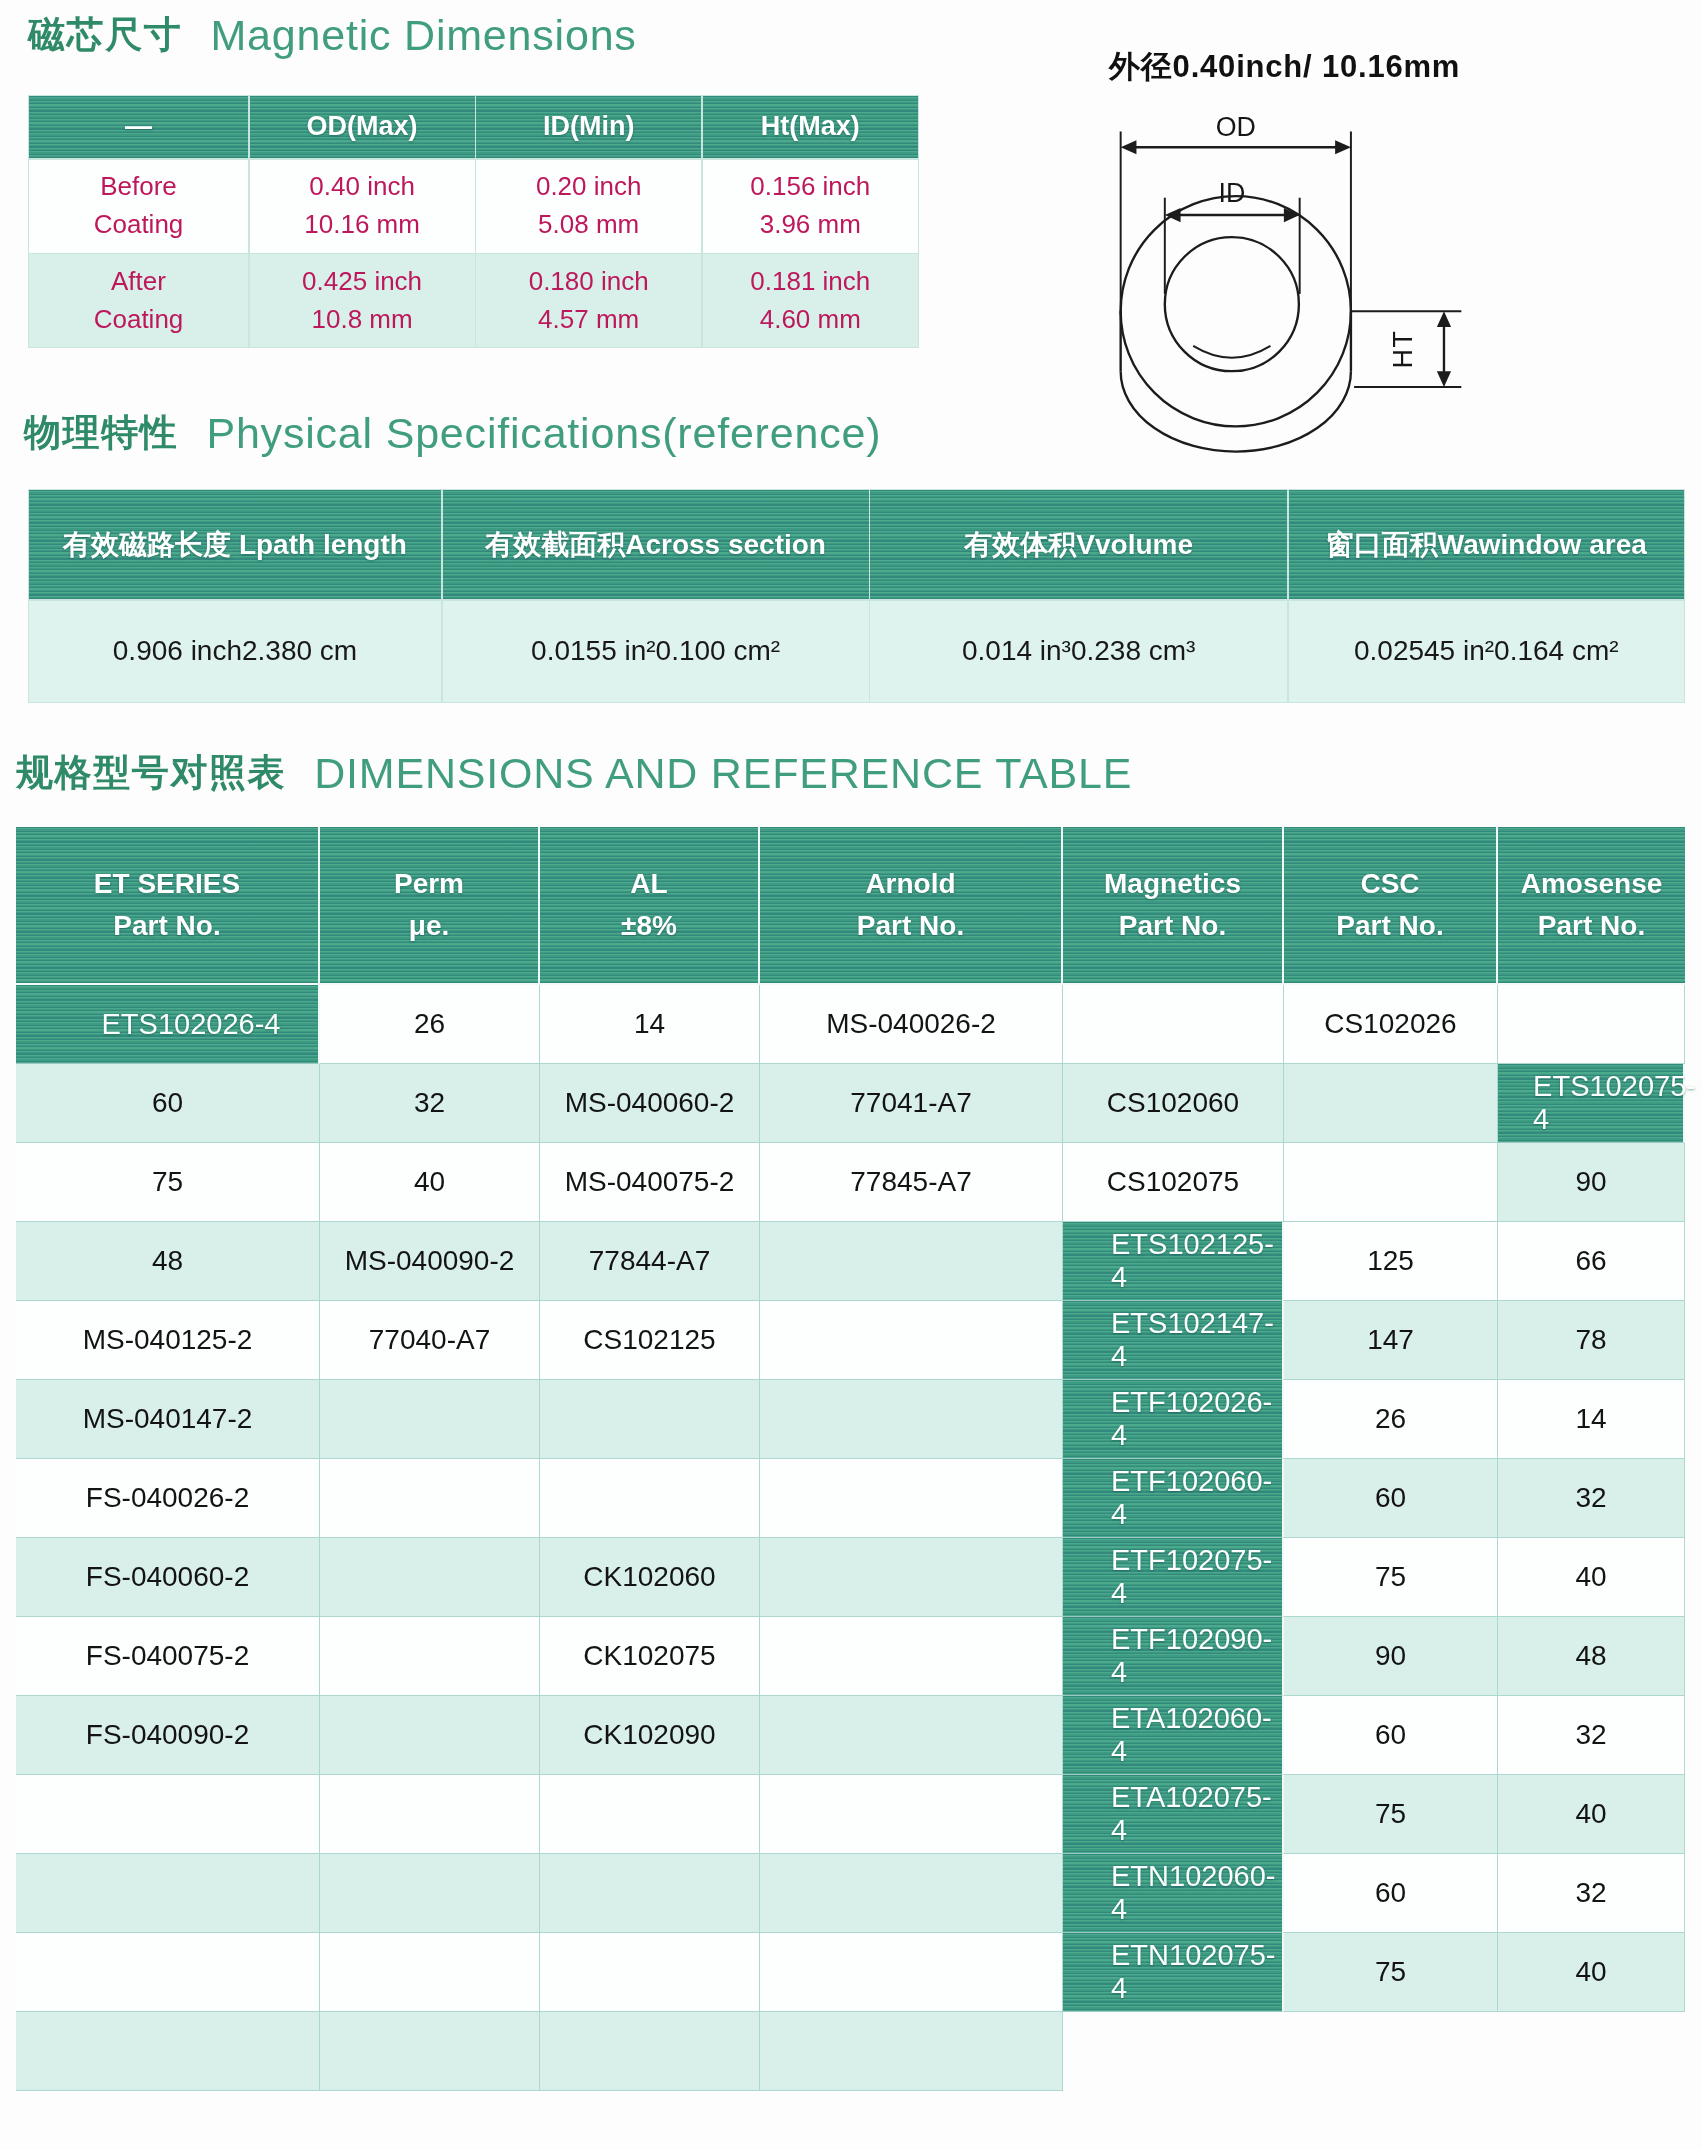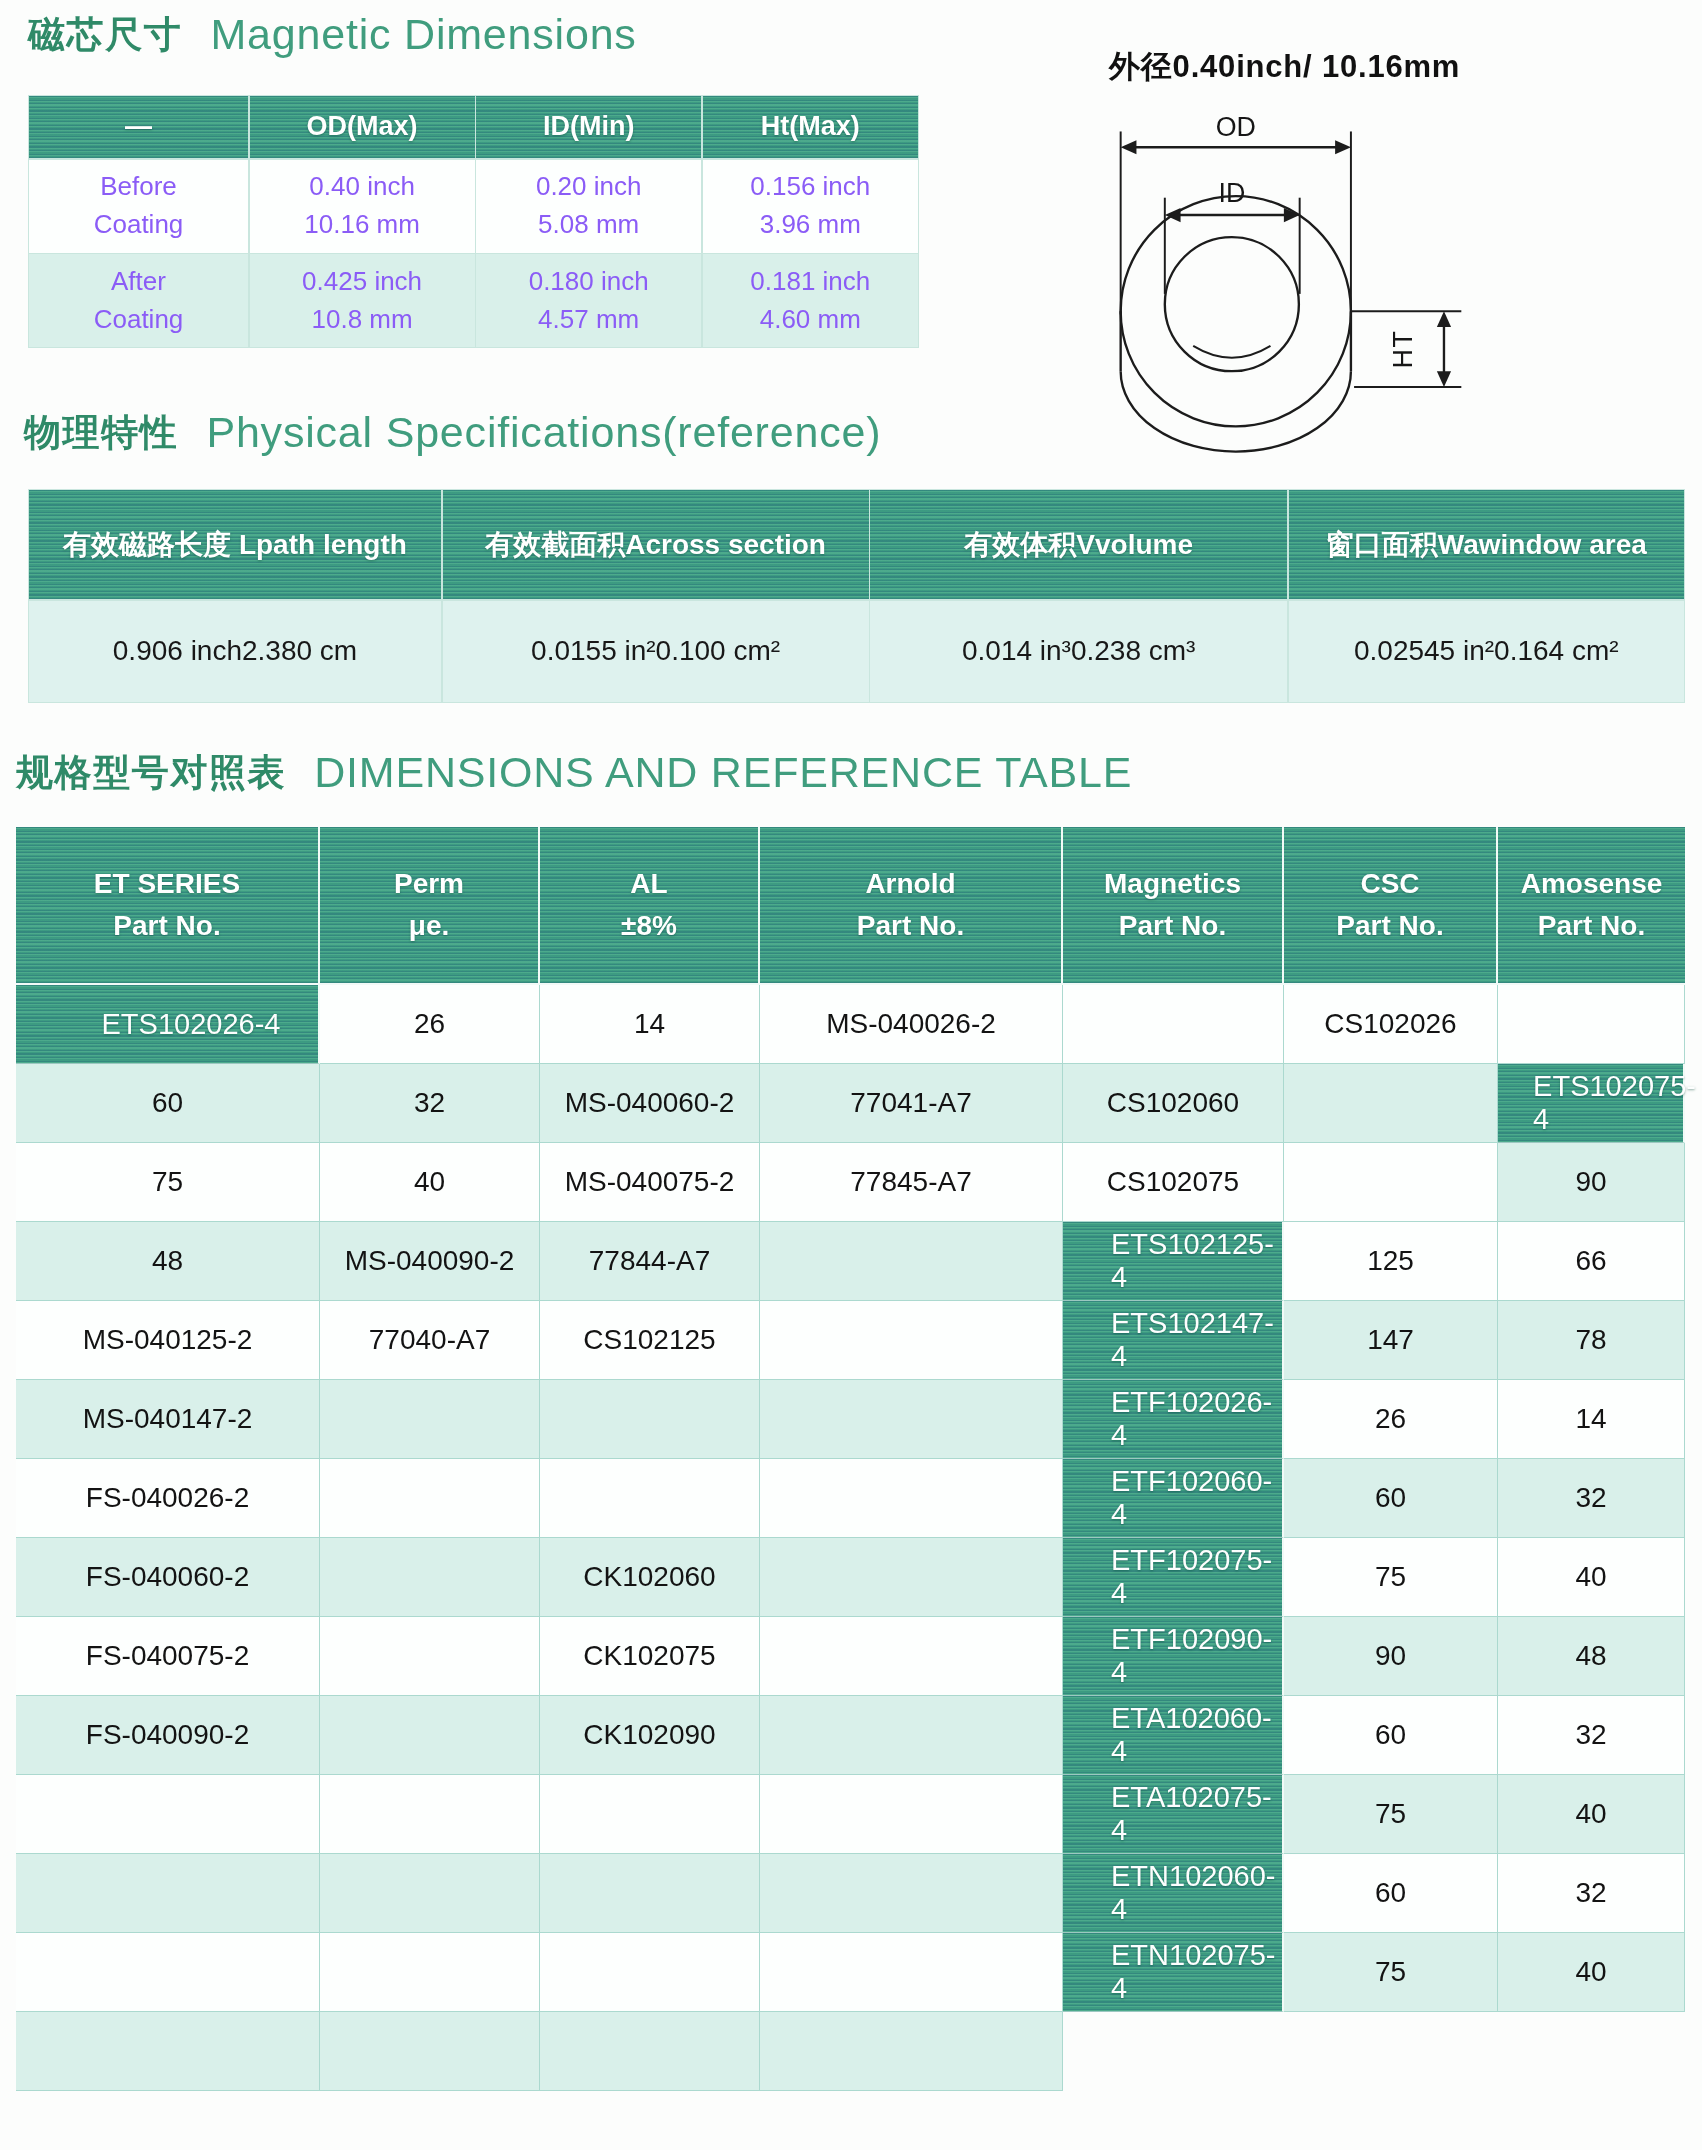--- a/index.html
+++ b/index.html
@@ -3,21 +3,21 @@
 <meta charset="utf-8">
 <style>
   * { margin:0; padding:0; box-sizing:border-box; }
   html,body { background:#e8e8e8; }
   .page {
     position:relative; width:1702px; height:2151px;
     background:#fcfdfc; overflow:hidden;
     font-family:"Liberation Sans", sans-serif; color:#151515;
   }
   
-  .sec-title { position:absolute; display:flex; align-items:flex-start; gap:28px; white-space:nowrap; }
+  .sec-title { position:absolute; display:flex; align-items:flex-end; gap:28px; white-space:nowrap; }
   .sec-title .zh { font-size:37px; font-weight:bold; color:#2f8a68; letter-spacing:1.6px; }
   .sec-title .en { font-size:43px; font-weight:400; color:#409d7e; letter-spacing:0.8px; }
   
   .green-fill {
     background-color:#3f9f83;
     background-image:repeating-linear-gradient(180deg,
       rgba(26,84,116,0.30) 0px, rgba(26,84,116,0.30) 1.2px,
       rgba(130,215,175,0.20) 1.2px, rgba(130,215,175,0.20) 2.4px,
       rgba(26,84,116,0.06) 2.4px, rgba(26,84,116,0.06) 3.6px);
   }
@@ -25,21 +25,21 @@
   .row-cyan  { background:#d9f0ea; }
   
   .table1 {
     position:absolute; left:28px; top:95px;
     display:grid; grid-template-columns:219px 225px 225px 215px;
     grid-template-rows:62px 93px 93px; gap:1.6px;
     background:#c9e6de; border:1.6px solid #c9e6de;
   }
   .t1cell { display:flex; flex-direction:column; align-items:center; justify-content:center; line-height:1.45; }
   .t1cell.head { color:#fff; font-size:27px; font-weight:bold; text-shadow:0 0.8px 2.4px rgba(0,60,45,.4); }
-  .t1cell.data { font-size:26px; color:#8b5cf6; }
+  .t1cell.data { font-size:26px; color:#be185d; }
   
   .diagram-caption { position:absolute; left:1109px; top:46px; font-size:31px; font-weight:bold; color:#111; letter-spacing:0.8px; }
   .diagram-svg { position:absolute; left:1097px; top:95px; }
   
   .table2 {
     position:absolute; left:28px; top:489px;
     display:grid; grid-template-columns:412px 426px 417px 395px;
     grid-template-rows:109px 101px; gap:1.6px;
     background:#c9e6de; border:1.6px solid #c9e6de;
   }

